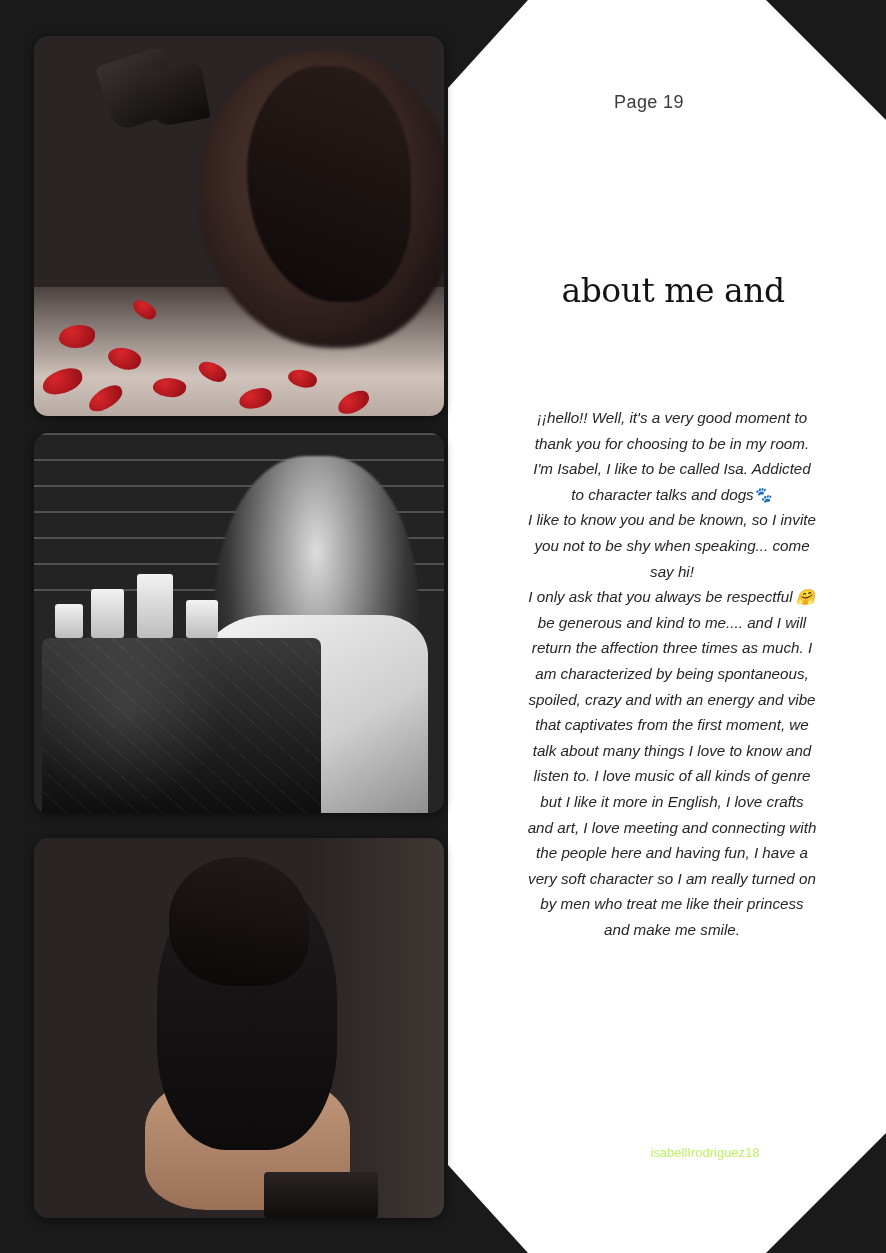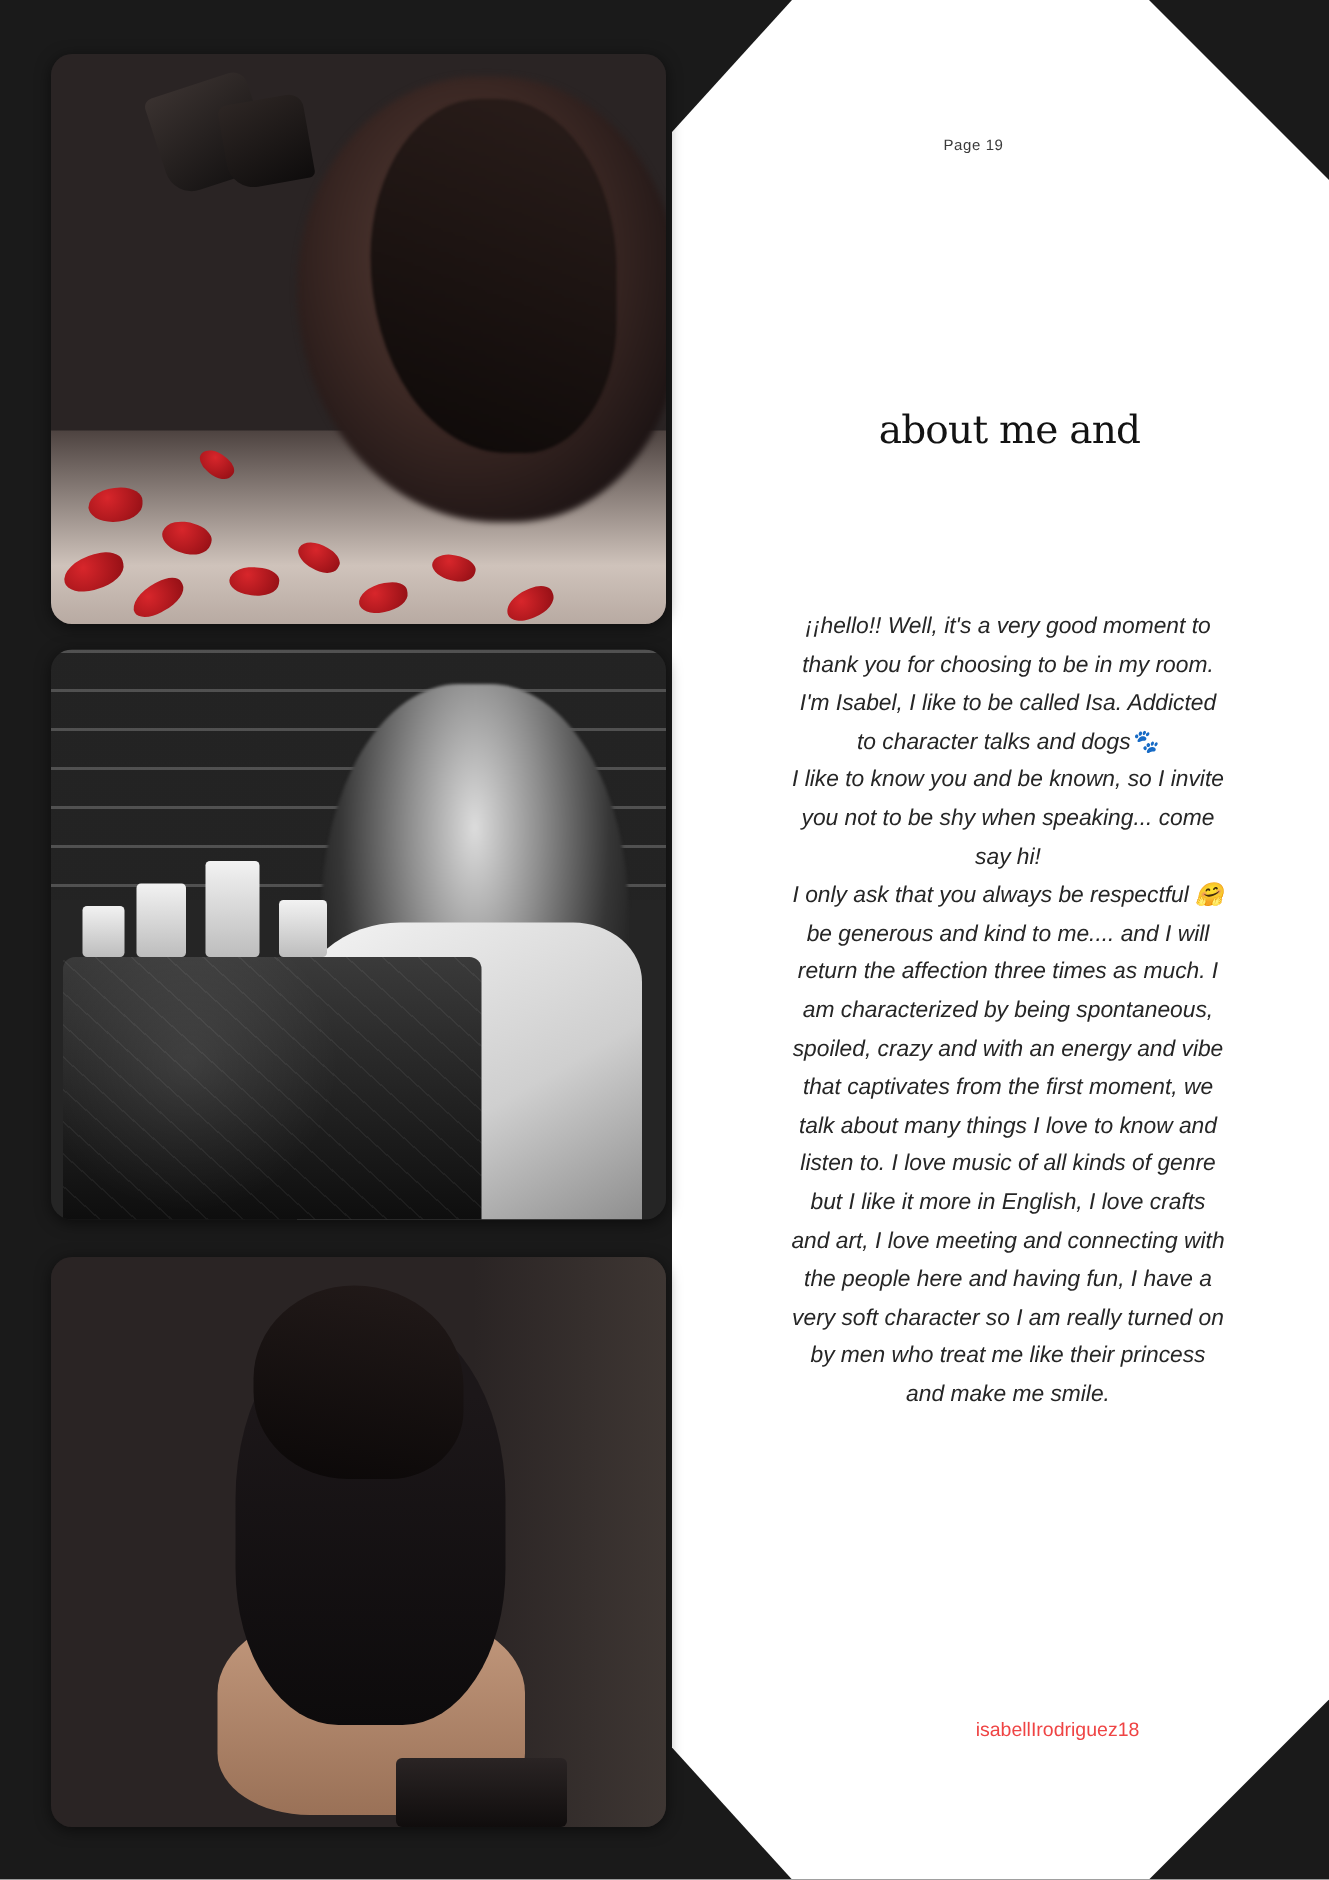--- a/index.html
+++ b/index.html
@@ -230,32 +230,32 @@
     border-radius: 4px;
   }
 
   
   .page-number {
     position: absolute;
     left: 449px;
     top: 92px;
     width: 400px;
     text-align: center;
-    font-size: 10px;
+    font-size: 18px;
     color: #3b3b3b;
     letter-spacing: 0.4px;
   }
   .heading {
     position: absolute;
     left: 493px;
     top: 272px;
     width: 360px;
     text-align: center;
     font-family: "DejaVu Serif", serif;
-    font-size: 26px;
+    font-size: 33px;
     line-height: 1.18;
     color: #131313;
     letter-spacing: -0.5px;
     font-weight: 400;
   }
   .body-copy {
     position: absolute;
     left: 527px;
     top: 405px;
     width: 290px;
@@ -265,21 +265,21 @@
     color: #262626;
   }
   .body-copy p { margin: 0; font-style: italic; }
   .handle {
     position: absolute;
     left: 560px;
     top: 1145px;
     width: 290px;
     text-align: center;
     font-size: 13px;
-    color: #ef4444;
+    color: #bef264;
   }
 </style>
 </head>
 <body>
 
 <div class="page">
 
   <div class="white-panel"></div>
   <div class="notch notch-tr"></div>
   <div class="notch notch-br"></div>

